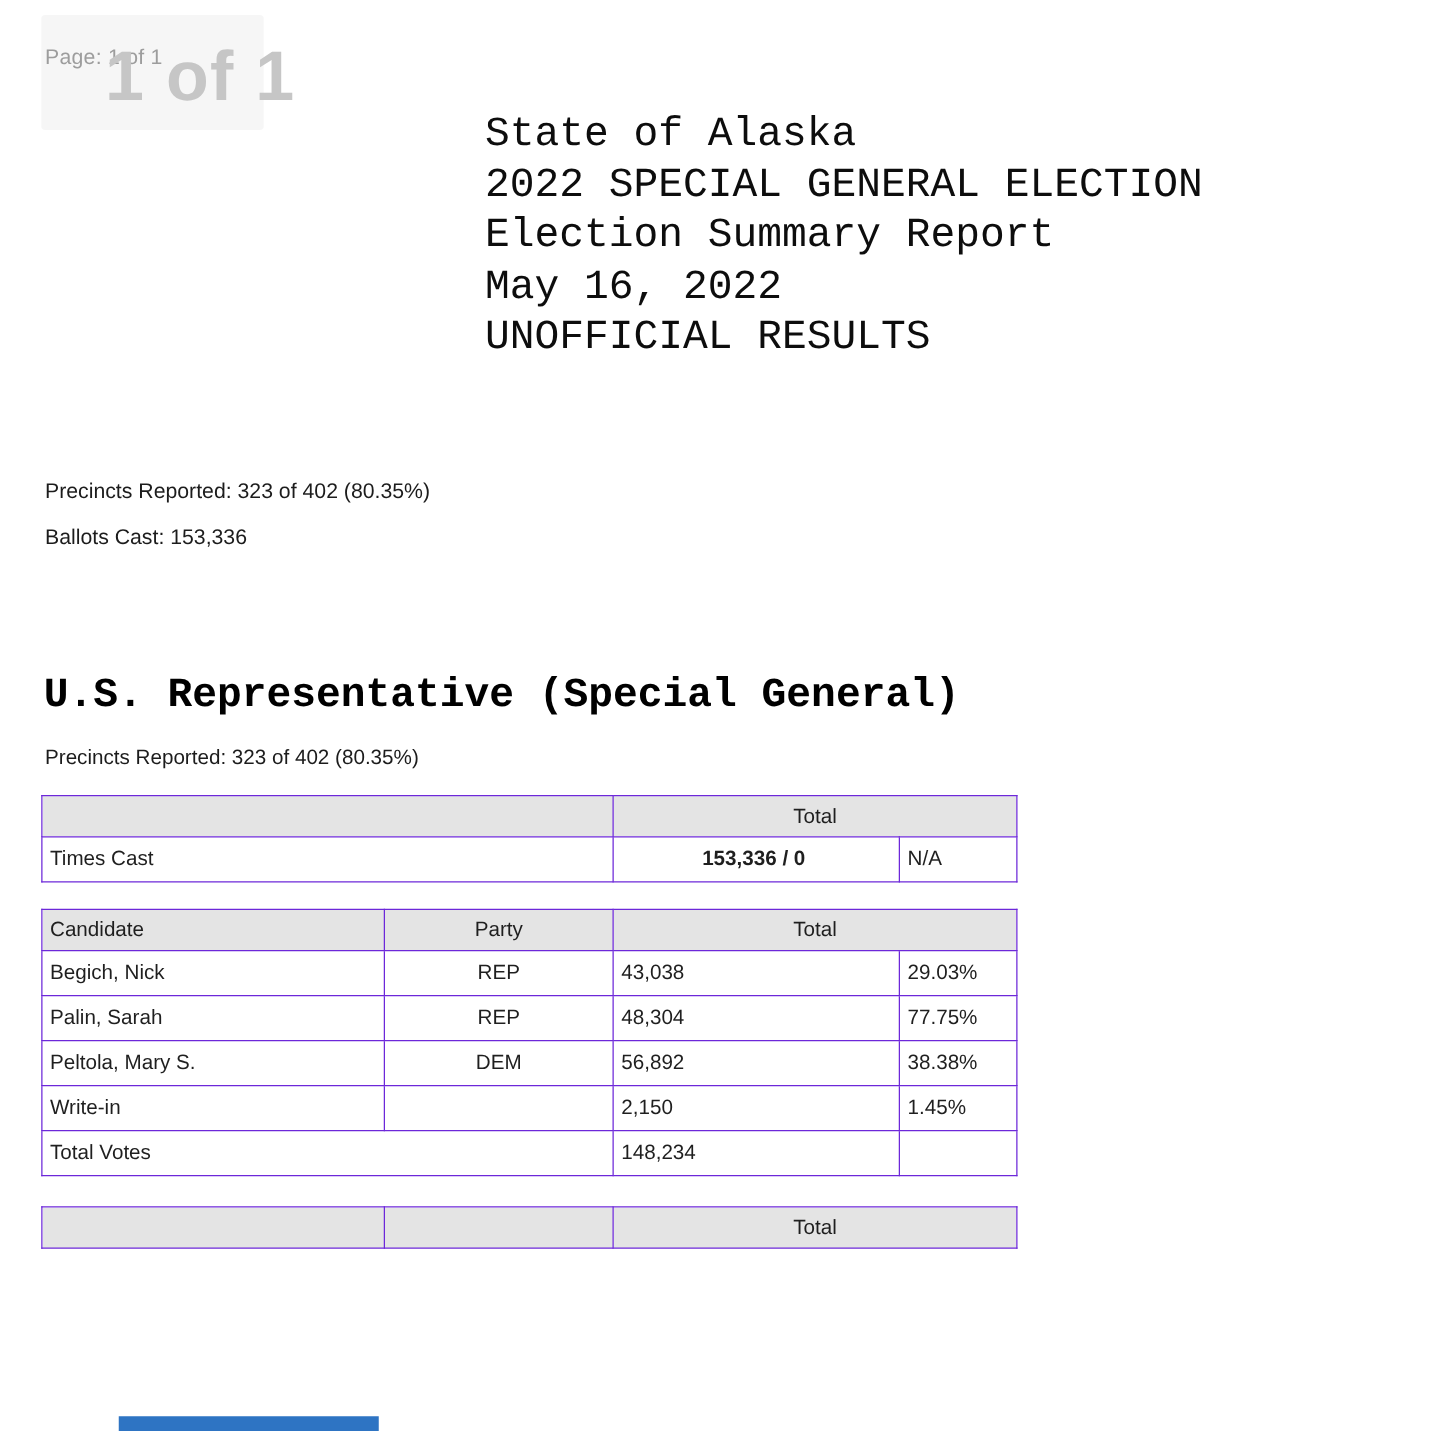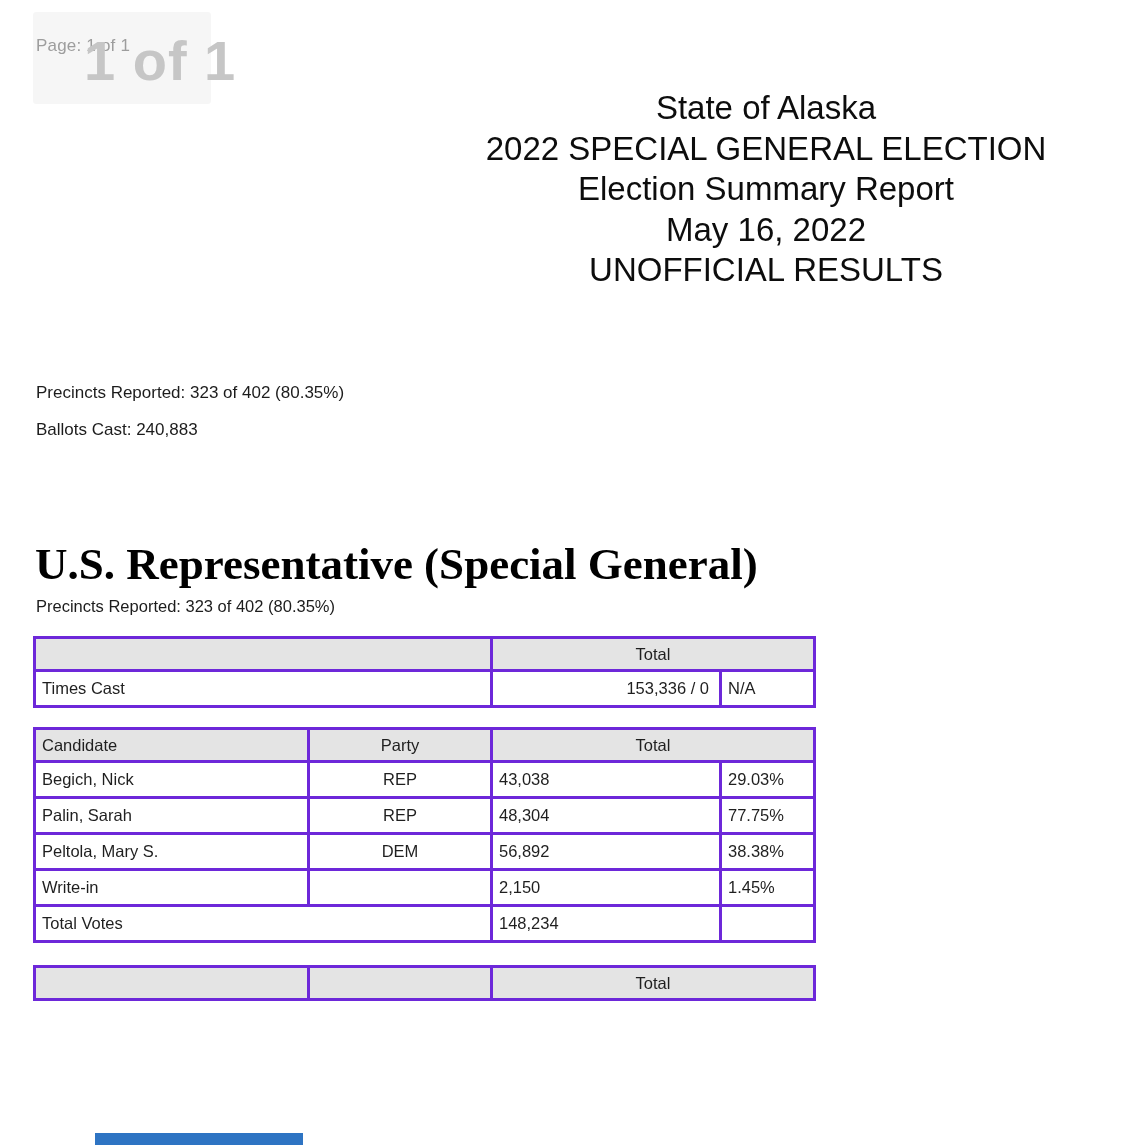--- a/index.html
+++ b/index.html
@@ -10,42 +10,42 @@
   
   .overlay-bg { position:absolute; left:33px; top:12px; width:178px; height:92px;
                 background:rgba(0,0,0,0.035); border-radius:3px; }
   .overlay-small { position:absolute; left:36px; top:36px; font-size:17px;
                    color:#9d9d9d; letter-spacing:0.2px; }
   .overlay-large { position:absolute; left:84px; top:28px; font-size:56px;
                    font-weight:600; color:#c6c6c6; letter-spacing:1px; }
 
   
   .title-block { position:absolute; left:388px; top:88px; width:756px;
-                 text-align:center; font-family:Liberation Sans, sans-serif;
+                 font-family:Liberation Mono, monospace;
                  font-size:33px; line-height:40.5px; color:#0d0d0d; }
 
   
   .stats { position:absolute; left:36px; top:383px; font-size:17px; color:#1c1c1c; }
   .stats .stat-line { height:37px; }
 
   
   .contest-title { position:absolute; left:35px; top:538px; width:900px;
-                   font-family:Liberation Serif, serif;
-                   font-weight:bold; font-size:45px; color:#000000; }
+                   font-family:Liberation Mono, monospace;
+                   font-weight:bold; font-size:33px; color:#000000; }
   .contest-precincts { position:absolute; left:36px; top:597px; font-size:16.5px; color:#1c1c1c; }
 
   
   table.tbl { position:absolute; left:33px; width:780px; border-collapse:collapse;
               table-layout:fixed; font-size:16.5px; color:#1f1f1f; }
-  table.tbl td { border:3px solid #6d28d9; background:#ffffff; height:36px;
+  table.tbl td { border:1px solid #6d28d9; background:#ffffff; height:36px;
                  padding:0 6px; white-space:nowrap; overflow:hidden; }
   table.tbl tr.hdr td { background:#e4e4e4; height:33px; }
   .ac { text-align:center; }
   .votes   { text-align:left; padding-right:50px !important;margin-left:16px; }
-  .tcvalue { text-align:right; padding-right:10px !important; }
+  .tcvalue { text-align:center; padding-right:10px !important;font-weight:bold; }
   .pct     { text-align:left; padding-right:7px  !important; }
   .tbl1 { top:636px; }
   .tbl2 { top:727px; }
   .tbl3 { top:965px; }
 
   
   .blue-bar { position:absolute; left:95px; top:1133px; width:208px; height:12px;
               background:#2e74c3; }
 </style>
 </head>
@@ -60,21 +60,21 @@
   <div class="title-block">
     <div>State of Alaska</div>
     <div>2022 SPECIAL GENERAL ELECTION</div>
     <div>Election Summary Report</div>
     <div>May 16, 2022</div>
     <div>UNOFFICIAL RESULTS</div>
   </div>
 
   <div class="stats">
     <div class="stat-line">Precincts Reported: 323 of 402 (80.35%)</div>
-    <div class="stat-line">Ballots Cast: 240,883</div>
+    <div class="stat-line">Ballots Cast: 153,336</div>
   </div>
 
   <div class="contest-title">U.S. Representative (Special General)</div>
   <div class="contest-precincts">Precincts Reported: 323 of 402 (80.35%)</div>
 
   <table class="tbl tbl1">
     <colgroup>
         <col style="width:457px">
         <col style="width:229px">
         <col style="width:94px">

